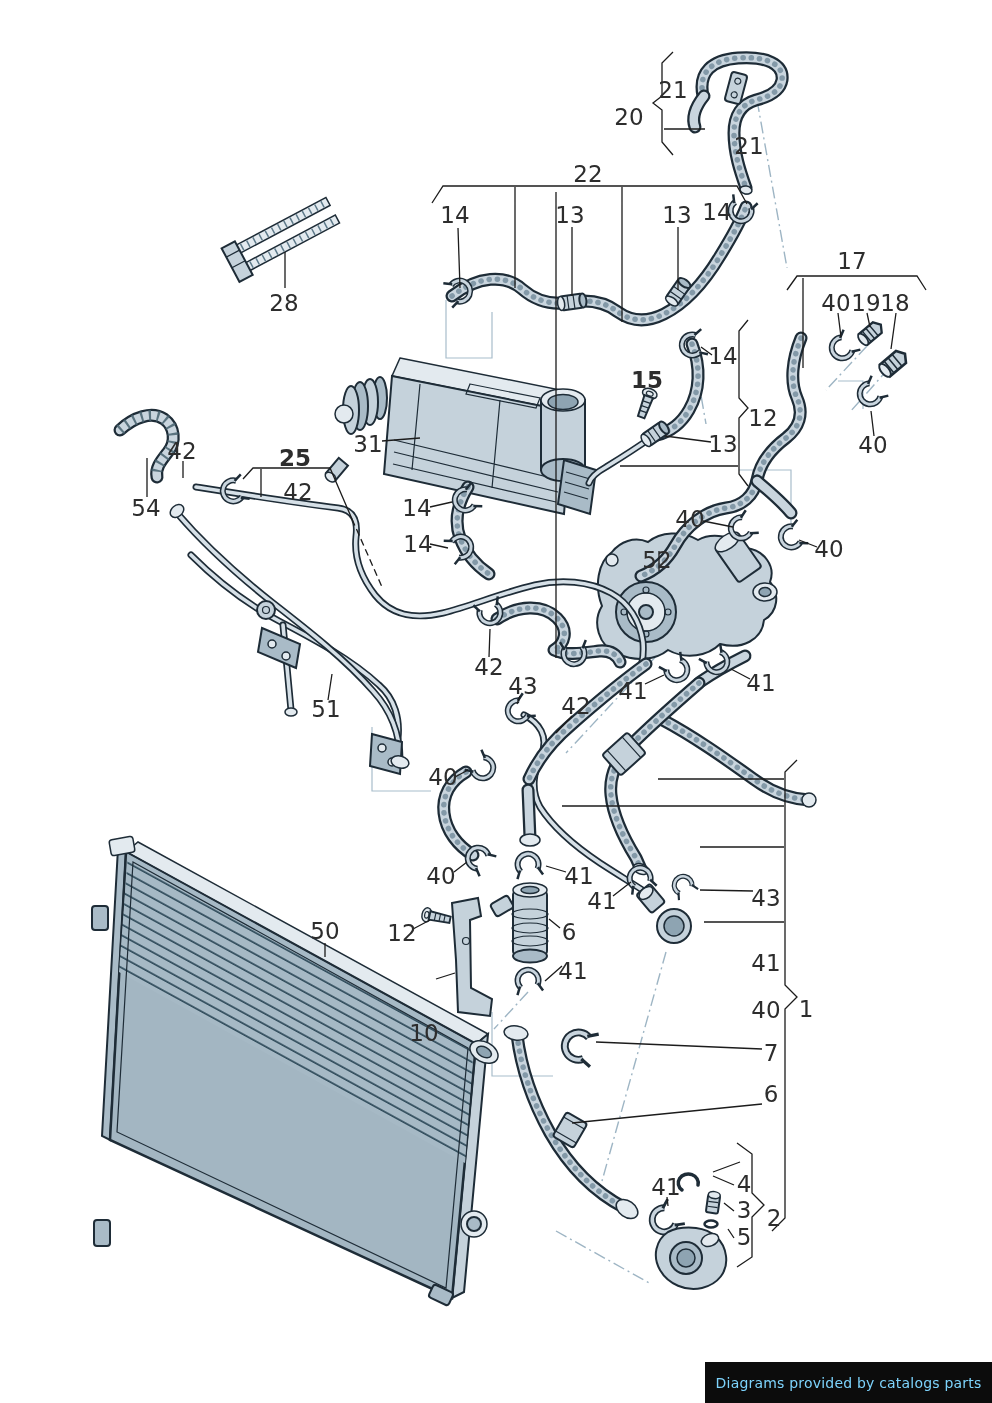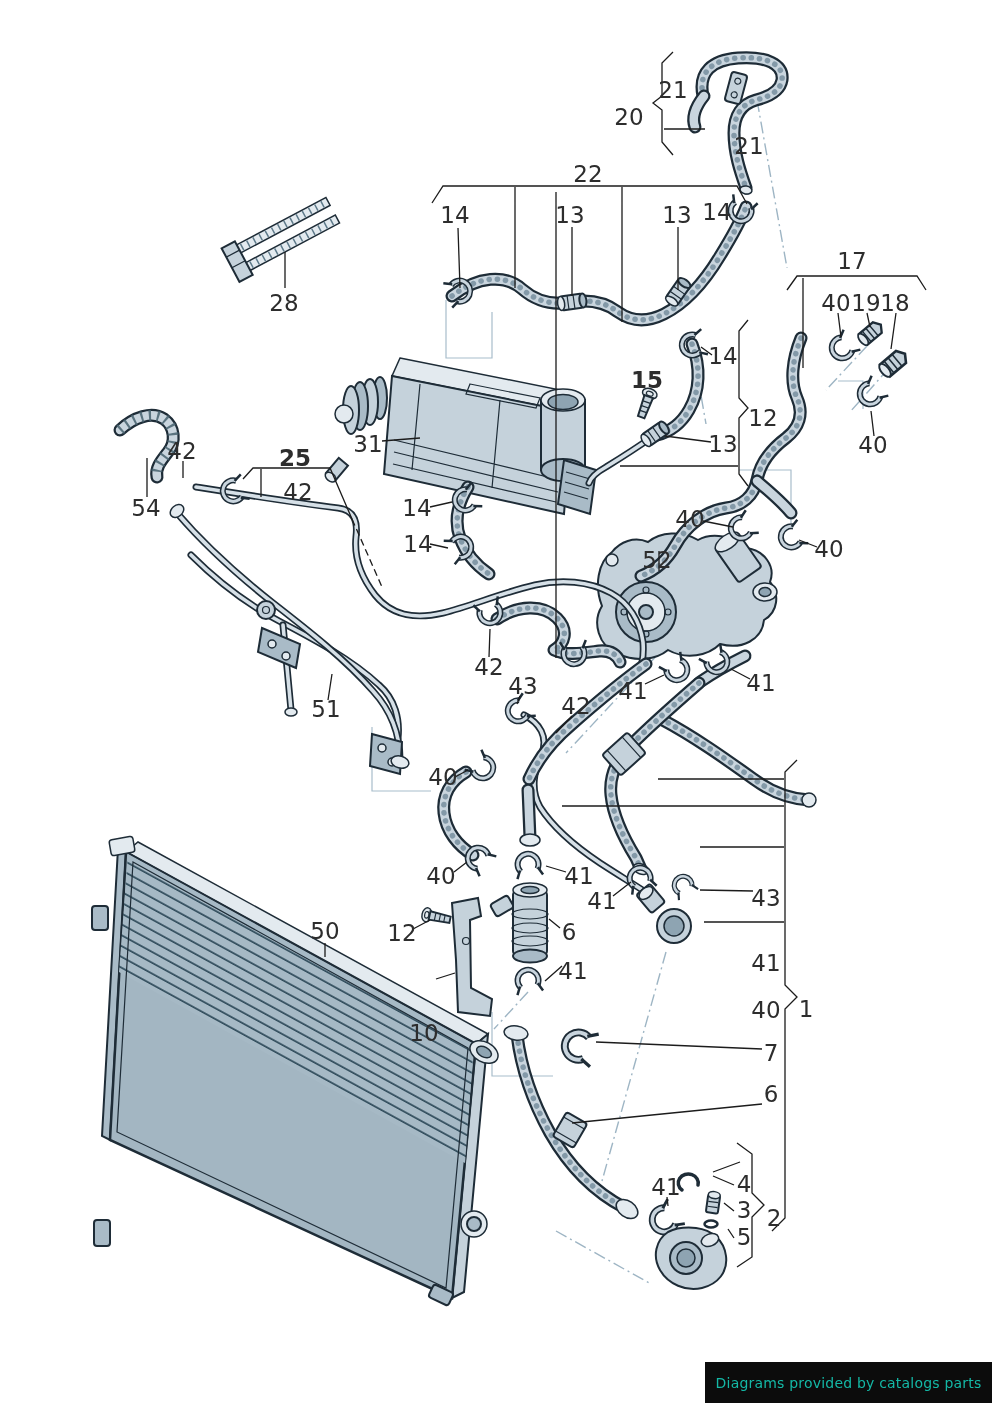--- a/index.html
+++ b/index.html
@@ -29,21 +29,21 @@
   .pf3{fill:#e3eaef;stroke:#1e2c37;stroke-width:1.5}
   .pfd{fill:#8ea4b2;stroke:#1e2c37;stroke-width:1.5}
   .thin{stroke:#1e2c37;stroke-width:1.2;fill:none}
 
   .callout{
     position:absolute;transform:translate(-50%,-50%);
     font-size:23px;color:#2d2d2d;white-space:nowrap;line-height:1;
   }
   .footer-bar{
     position:absolute;left:705px;top:1362px;width:287px;height:41px;
-    background:#0c0c0c;color:#14b8a6;display:flex;align-items:center;justify-content:center;
+    background:#0c0c0c;color:#7dd3fc;display:flex;align-items:center;justify-content:center;
     font-size:14px;letter-spacing:.2px;
   }
 </style>
 </head>
 <body>
 
 <div class="stage">
 
 <svg width="992" height="1403" viewBox="0 0 992 1403">
   <defs>

